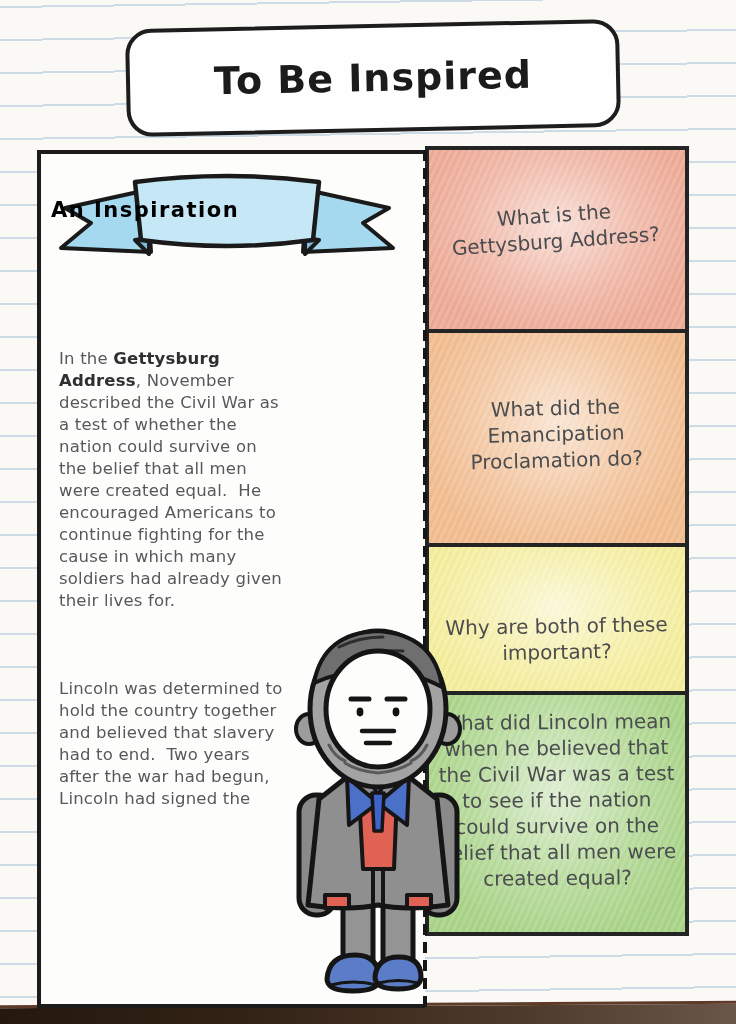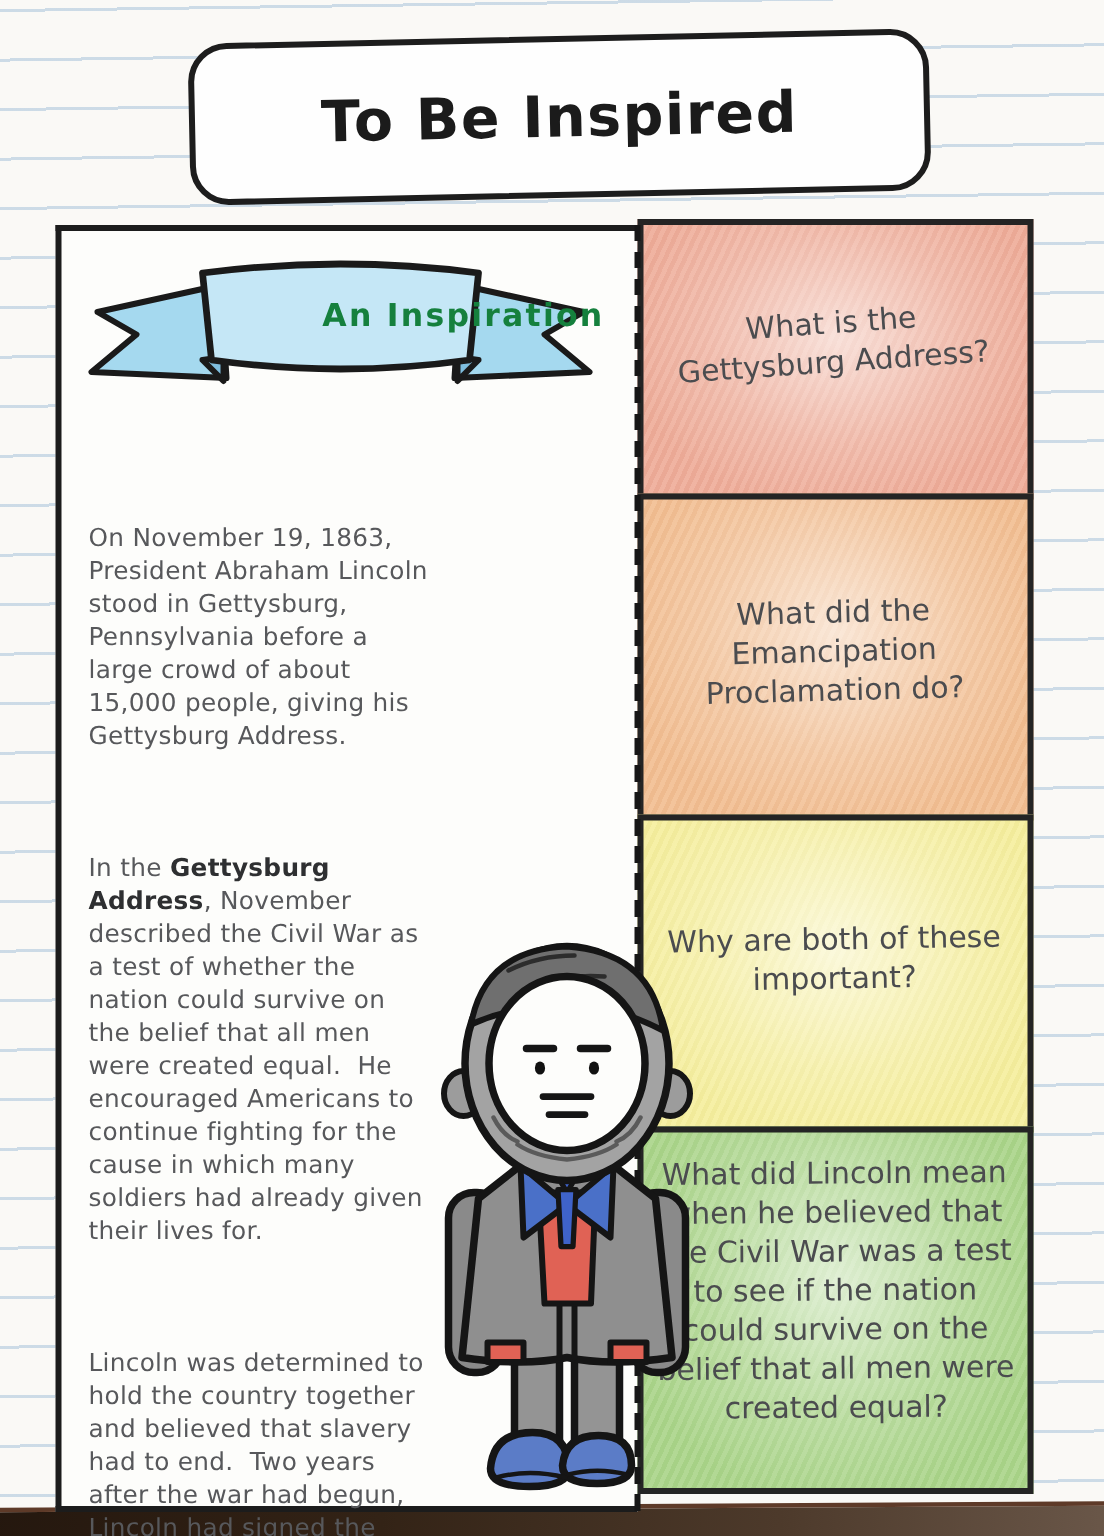--- a/index.html
+++ b/index.html
@@ -35,22 +35,22 @@
   .panel{
     position:relative; width:388px; height:100%; box-sizing:border-box;
     background:#fdfdfb;
     border:4px solid #1c1c1c; border-right:none;
     padding:0 18px;
   }
   
   .ribbon{ position:relative; width:352px; height:106px; margin:8px 0 0 -8px; }
   .ribbon svg{ position:absolute; inset:0; }
   .ribbon-text{
-    position:absolute; left:0; right:0; top:36px; text-align:right;
-    font-size:21px; font-weight:bold; letter-spacing:1.5px; color:#15803d;
+    position:absolute; left:0; right:0; top:36px; text-align:left;
+    font-size:21px; font-weight:bold; letter-spacing:1.5px; color:#000000;
   }
   .article-text{
     margin-top:14px;
     font-size:16.5px; line-height:22px; letter-spacing:.2px; color:#57585b;
     white-space:pre-wrap;
   }
   .article-text p{ margin:0 0 22px 0; }
   .article-text b{ color:#2e2f31; }
   .figure-spacer{ float:right; width:120px; height:372px; margin-top:352px; }
   
@@ -69,21 +69,21 @@
       repeating-linear-gradient(115deg, rgba(255,255,255,.10) 0 3px, rgba(0,0,0,.015) 3px 6px),
       var(--c);
   }
   .flap:first-child{ margin-top:0; }
   .flap span{
     display:block; text-align:center;
     font-size:20px; line-height:26px; color:#4b4c4f;
   }
   .flap-1{ height:187px; } .flap-1 span{ max-width:225px; margin-top:52px; transform:rotate(-4deg); }
   .flap-2{ height:218px; } .flap-2 span{ max-width:192px; margin-top:62px; transform:rotate(-1.5deg); }
-  .flap-3{ height:212px; } .flap-3 span{ max-width:238px; margin-top:66px; transform:rotate(-1deg); }
+  .flap-3{ height:152px; } .flap-3 span{ max-width:238px; margin-top:66px; transform:rotate(-1deg); }
   .flap-4{ height:245px; } .flap-4 span{ max-width:240px; margin-top:14px; transform:rotate(-0.5deg); }
   .lincoln{
     position:absolute; left:250px; top:456px; width:182px; height:400px; z-index:5;
   }
 </style>
 </head>
 <body>
 
 <div class="photo">
   <div class="paper-lines"></div>
@@ -104,21 +104,20 @@
             <polygon points="84,78 98,92 98,76" fill="#7fbede"></polygon>
             <polygon points="268,78 254,92 254,76" fill="#7fbede"></polygon>
             <path d="M 84 20 Q 176 8 268 20 L 262 78 Q 176 90 90 78 Z" style="fill:var(--c)" stroke-width="4.5"></path>
           </g>
         </svg>
         <span class="ribbon-text">An Inspiration</span>
       </div>
 
       <div class="article-text">
         <div class="figure-spacer"></div>
-        <p><span>On November 19, 1863, President Abraham Lincoln stood in Gettysburg, Pennsylvania before a large crowd of about 15,000 people, giving his Gettysburg Address.</span></p>
         <p><span>In the </span><b>Gettysburg Address</b><span>, November described the Civil War as a test of whether the nation could survive on the belief that all men were created equal.  He encouraged Americans to continue fighting for the cause in which many soldiers had already given their lives for.</span></p>
         <p><span>Lincoln was determined to hold the country together and believed that slavery had to end.  Two years after the war had begun, Lincoln had signed the </span></p>
         
       </div>
     </div>
 
     <div class="flaps">
       <div class="fold-line"></div>
       <div class="flap flap-1" style="--c: #eeab97;">
         <span>What is the Gettysburg Address?</span>

